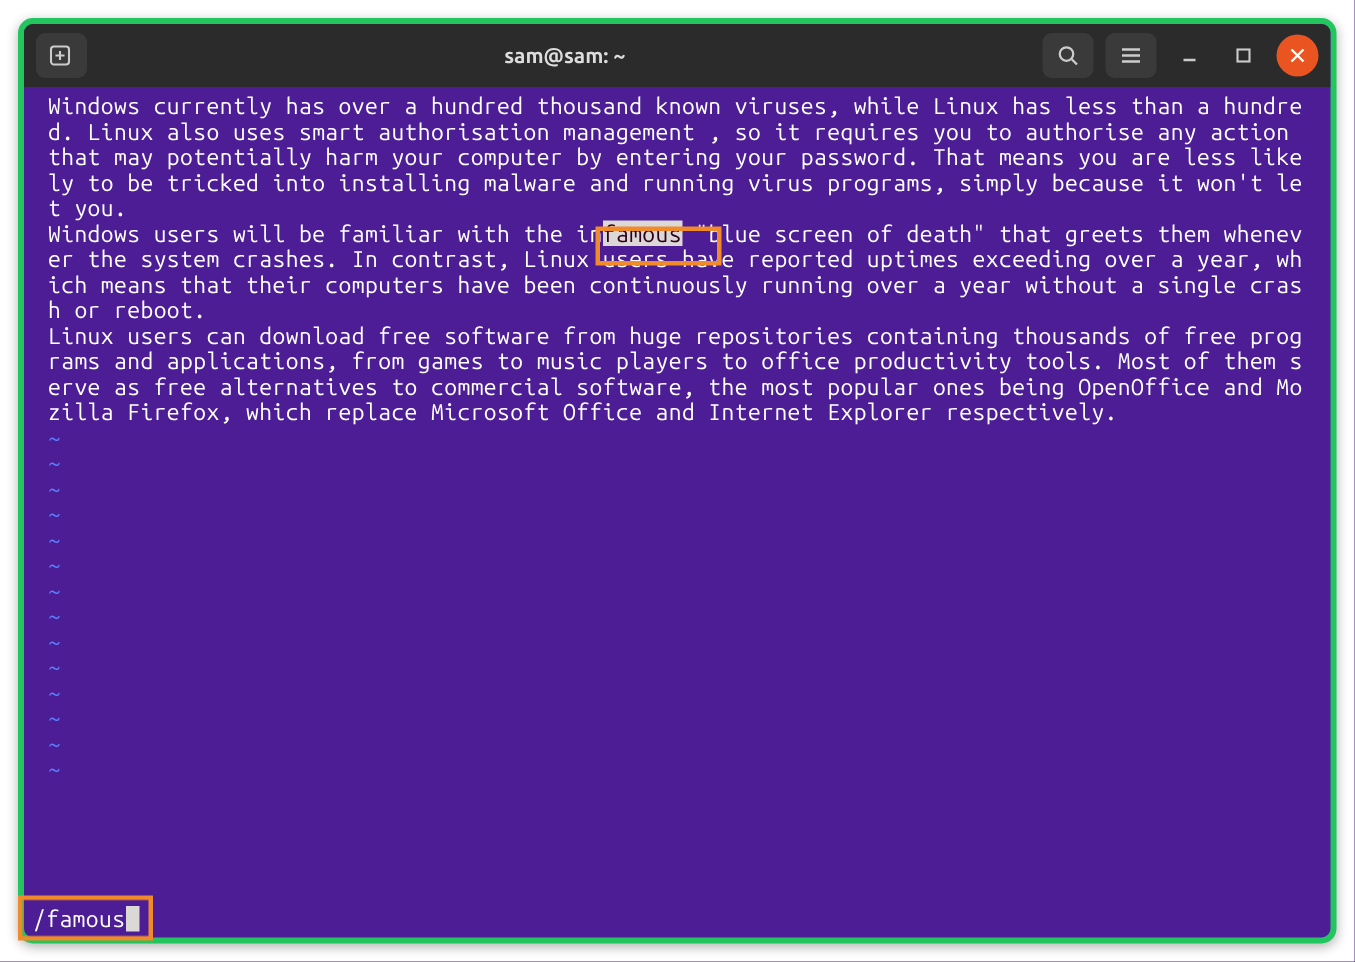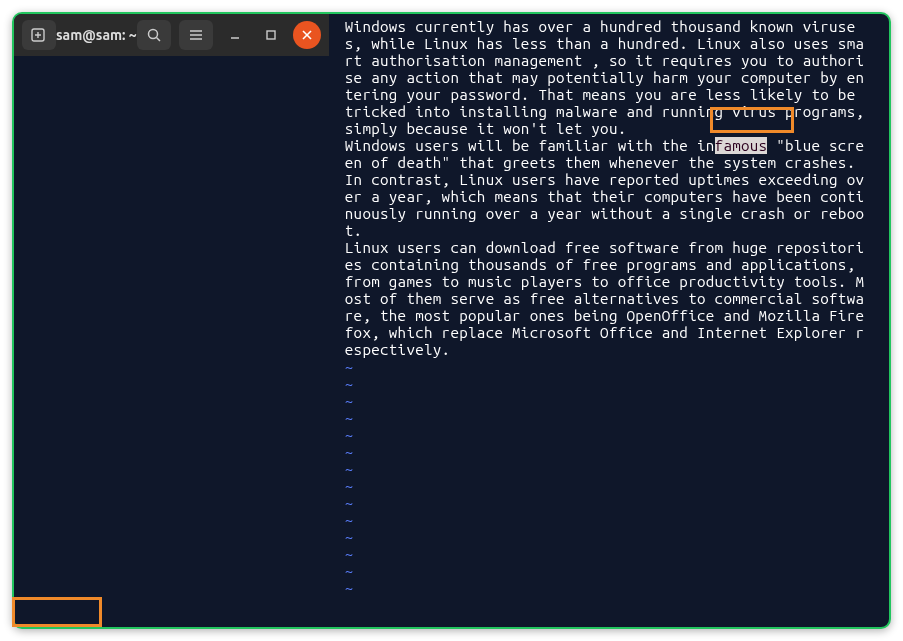--- a/index.html
+++ b/index.html
@@ -4,26 +4,27 @@
 <style>
   * { margin: 0; padding: 0; box-sizing: border-box; }
   body {
     background: #fff;
     font-family: "Ubuntu Mono", "DejaVu Sans Mono", Consolas, monospace;
     padding: 12px;
   }
   .window {
     width: 879px;
     height: 617px;
-    background: #0f172a;
+    background: #4c1d95;
     border-radius: 10px;
     overflow: hidden;
     box-shadow: 0 2px 8px rgba(0,0,0,0.3);
     display: flex;
-    border: 2px solid #22c55e;
+    flex-direction: column;
+    border: 4px solid #22c55e;
   }
   .titlebar {
     height: 42px;
     background: #2b2b2b;
     display: flex;
     align-items: center;
     padding: 0 8px;
     color: #ddd;
     font-family: Ubuntu, "Segoe UI", sans-serif;
     font-size: 14px;
@@ -156,16 +157,20 @@
         <div class="tilde">~</div>
         <div class="tilde">~</div>
         <div class="tilde">~</div>
         <div class="tilde">~</div>
         <div class="tilde">~</div>
         <div class="tilde">~</div>
       </div>
 
     <div class="annot1"></div>
 
+    <div class="cmdline">
+      <span>/famous</span>
+        <span class="cursor"></span>
+    </div>
   </div>
 </div>
 
 <div class="annot2" id="annot2" style="left: 12px; top: 597px; width: 90px; height: 30px;"></div>
 
 </body></html>

